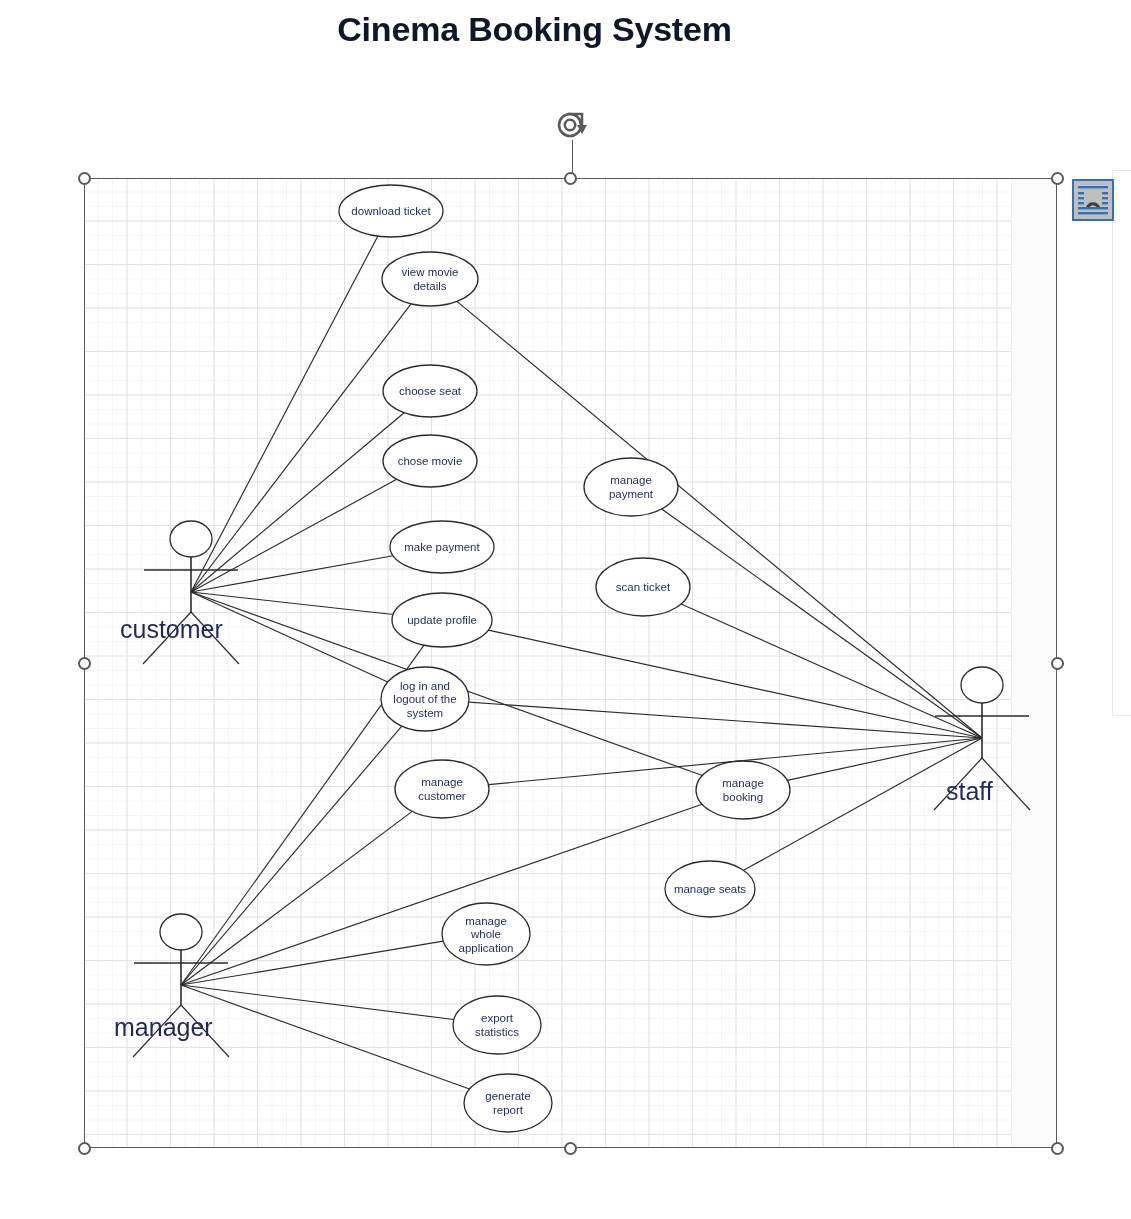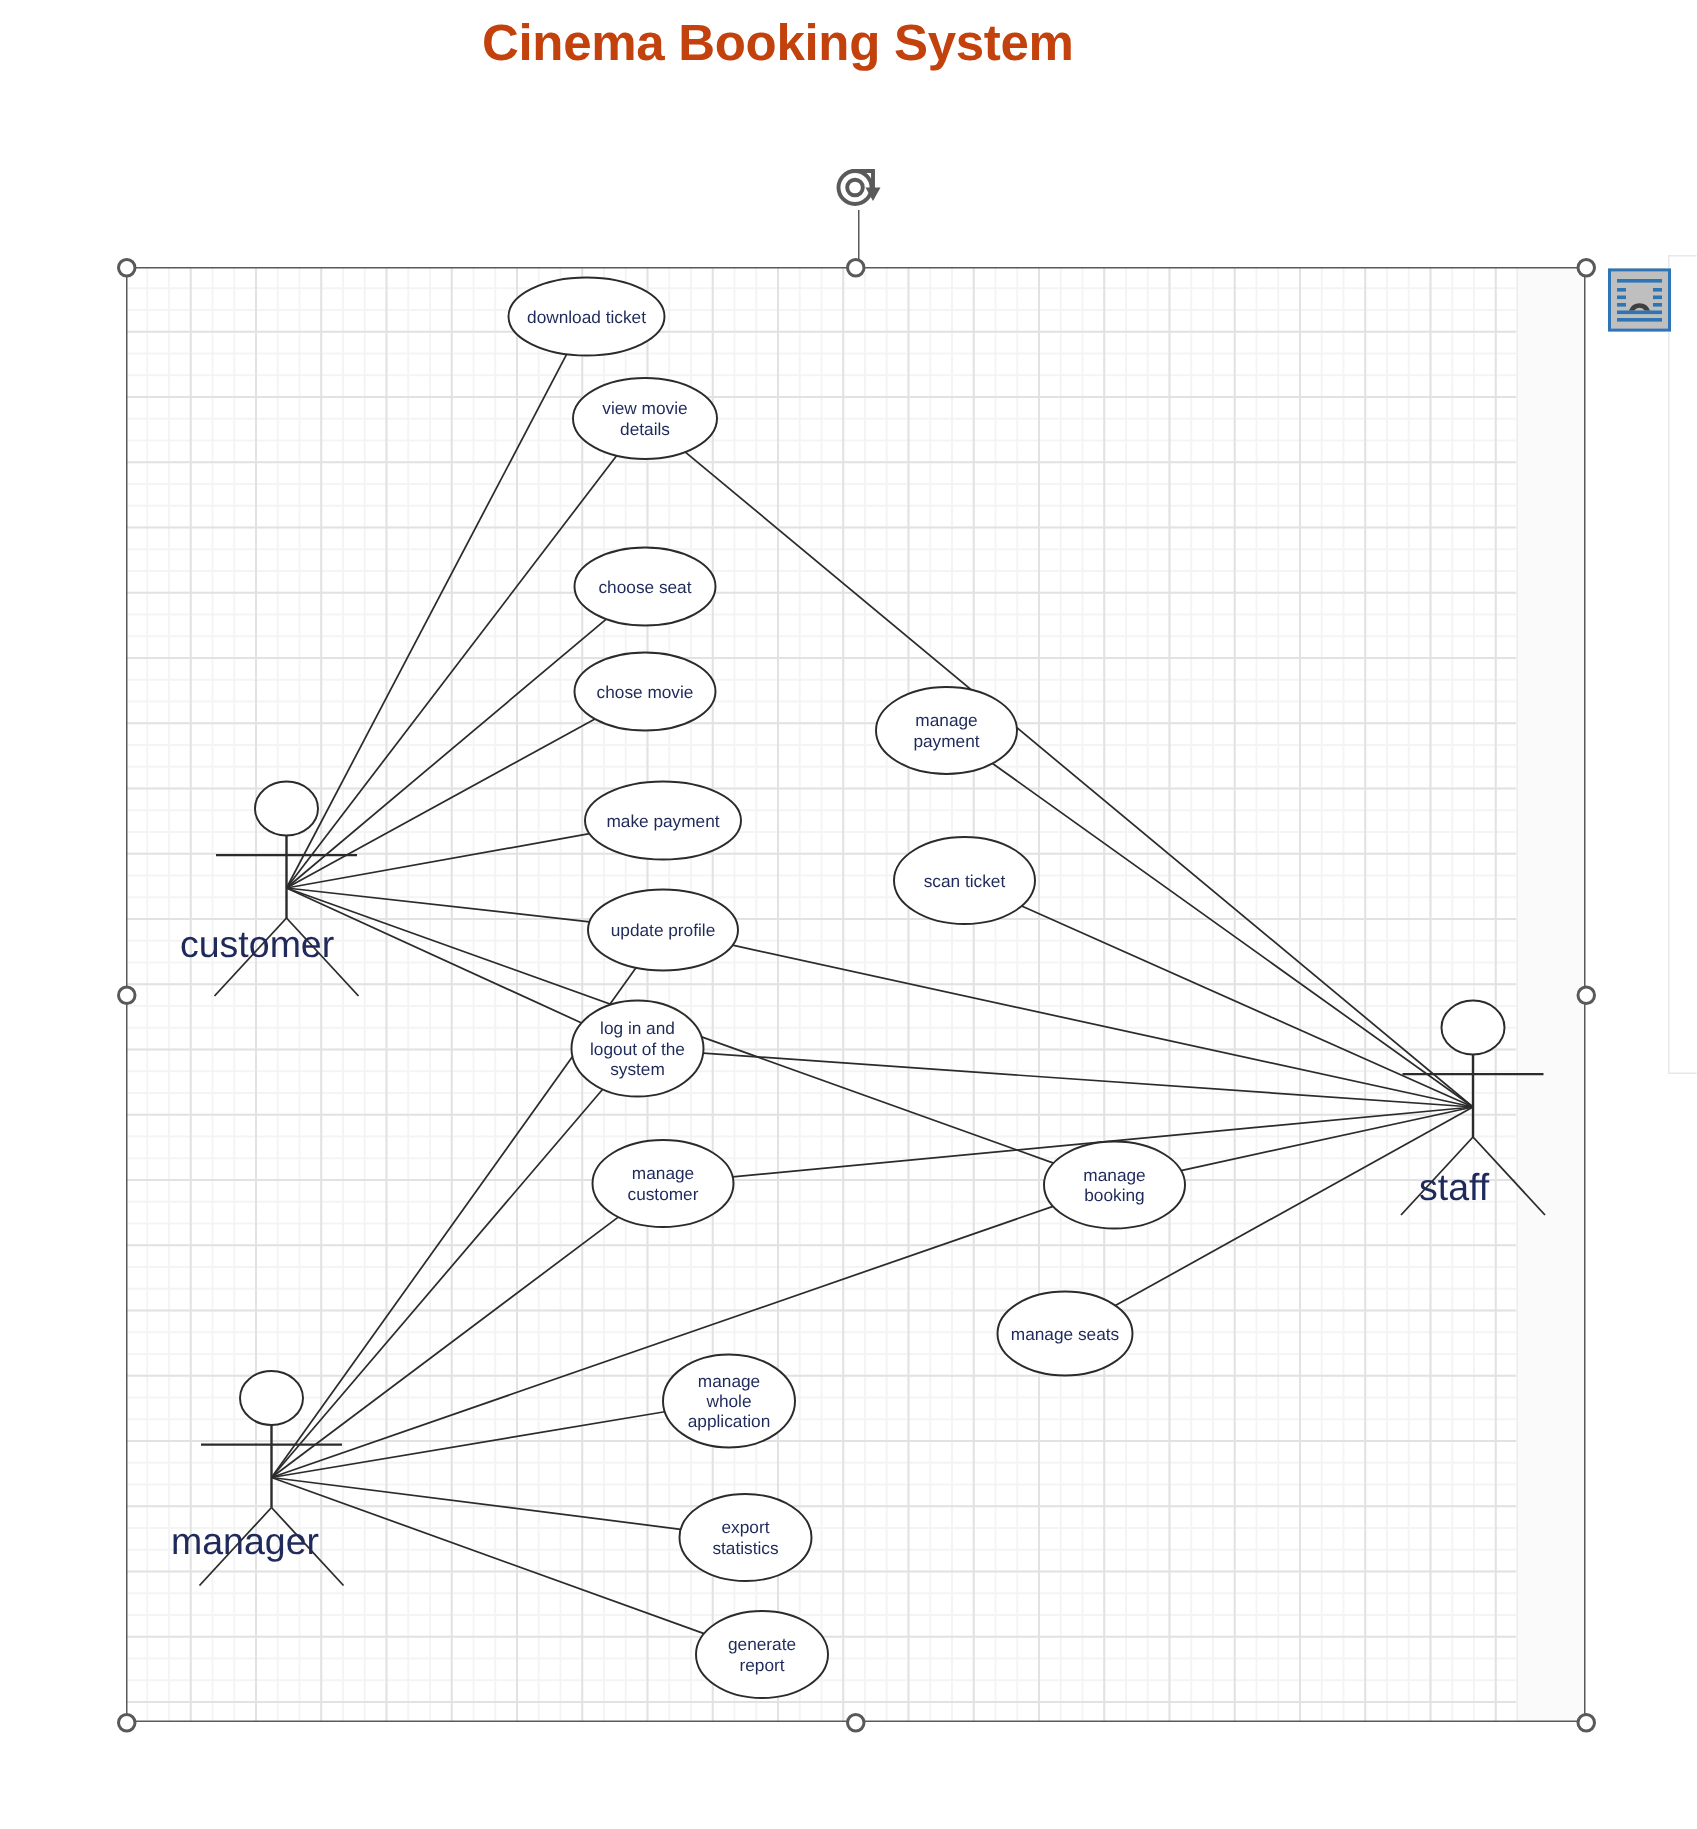--- a/index.html
+++ b/index.html
@@ -12,28 +12,28 @@
     width: 1131px;
     height: 1219px;
     font-family: "Liberation Sans", sans-serif;
     overflow: hidden;
     position: relative;
   }
 
   
   .doc-title {
     position: absolute;
-    left: 0;
+    left: 16px;
     top: 0;
     width: 1037px;
     text-align: center;
     font-family: "Liberation Sans", sans-serif;
     font-size: 34px;
     font-weight: bold;
-    color: #c2410c;
+    color: #0f172a;
     letter-spacing: -0.2px;
     line-height: 50px;
     padding-top: 4px;
     user-select: none;
   }
 
   
   #canvas-wrap {
     position: absolute;
     left: 84px;

